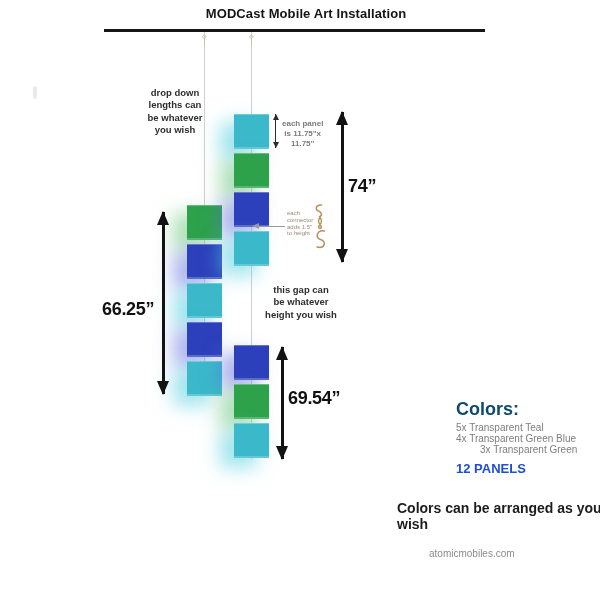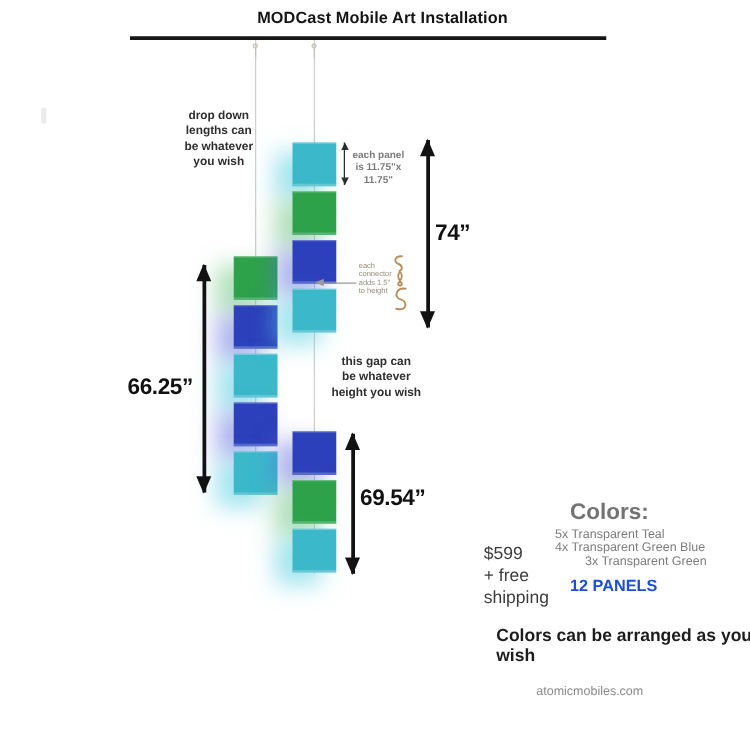--- a/index.html
+++ b/index.html
@@ -56,22 +56,22 @@
   .note-tiny {
     position:absolute; font-size:6px; line-height:6.8px; font-weight:500;
     color:#998b7b; text-align:left; white-space:pre-line; z-index:4;
   }
   .meas { position:absolute; font-size:18px; font-weight:bold; color:#111; z-index:5; letter-spacing:-0.3px; }
 
   .price {
     position:absolute; left:387px; top:434px; font-size:14px; line-height:17.5px;
     color:#3c3c3c; white-space:pre-line; z-index:4;
   }
-  .colors-heading { position:absolute; left:456px; top:399px; font-size:18px; font-weight:bold; color:#737373; z-index:4; }
-  .color-item { position:absolute; left:444px; font-size:10px; color:#7d7d7d; z-index:4;text-align:center; }
+  .colors-heading { position:absolute; left:456px; top:399px; font-size:18px; font-weight:bold; color:#0c4a6e; z-index:4; }
+  .color-item { position:absolute; left:456px; font-size:10px; color:#7d7d7d; z-index:4;text-align:center; }
   .panel-count { position:absolute; left:456px; top:461px; font-size:13px; font-weight:bold; color:#1d4ed8; z-index:4; }
   .footer-note { position:absolute; left:397px; top:500px; font-size:14px; font-weight:bold; color:#1c1c1c; z-index:4; }
   .website { position:absolute; left:429px; top:548px; font-size:10px; color:#8a8a8a; z-index:4; }
 </style>
 </head>
 <body>
 
 <div class="canvas">
 
   <div class="title">MODCast Mobile Art Installation</div>
@@ -132,23 +132,20 @@
 
   <div class="varrow" style="left:162px; top:212px; height:182px;"></div>
   <div class="meas" style="left:102px; top:288px;margin-top:11px;">66.25”</div>
 
   <div class="varrow" style="left:341px; top:112px; height:150px;"></div>
   <div class="meas" style="left:348px; top:176px;">74”</div>
 
   <div class="varrow" style="left:281px; top:347px; height:112px;"></div>
   <div class="meas" style="left:288px; top:388px;">69.54”</div>
 
-  <div class="price">$599
-+ free
-shipping</div>
 
   <div class="colors-heading">Colors:</div>
   <div class="color-item" style="top:422px;">5x Transparent Teal</div>
   <div class="color-item" style="top:433px;">4x Transparent Green Blue</div>
   <div class="color-item" style="top:444px;margin-left:24px;">3x Transparent Green</div>
   <div class="panel-count">12 PANELS</div>
 
   <div class="footer-note">Colors can be arranged as you wish</div>
   <div class="website">atomicmobiles.com</div>
 

